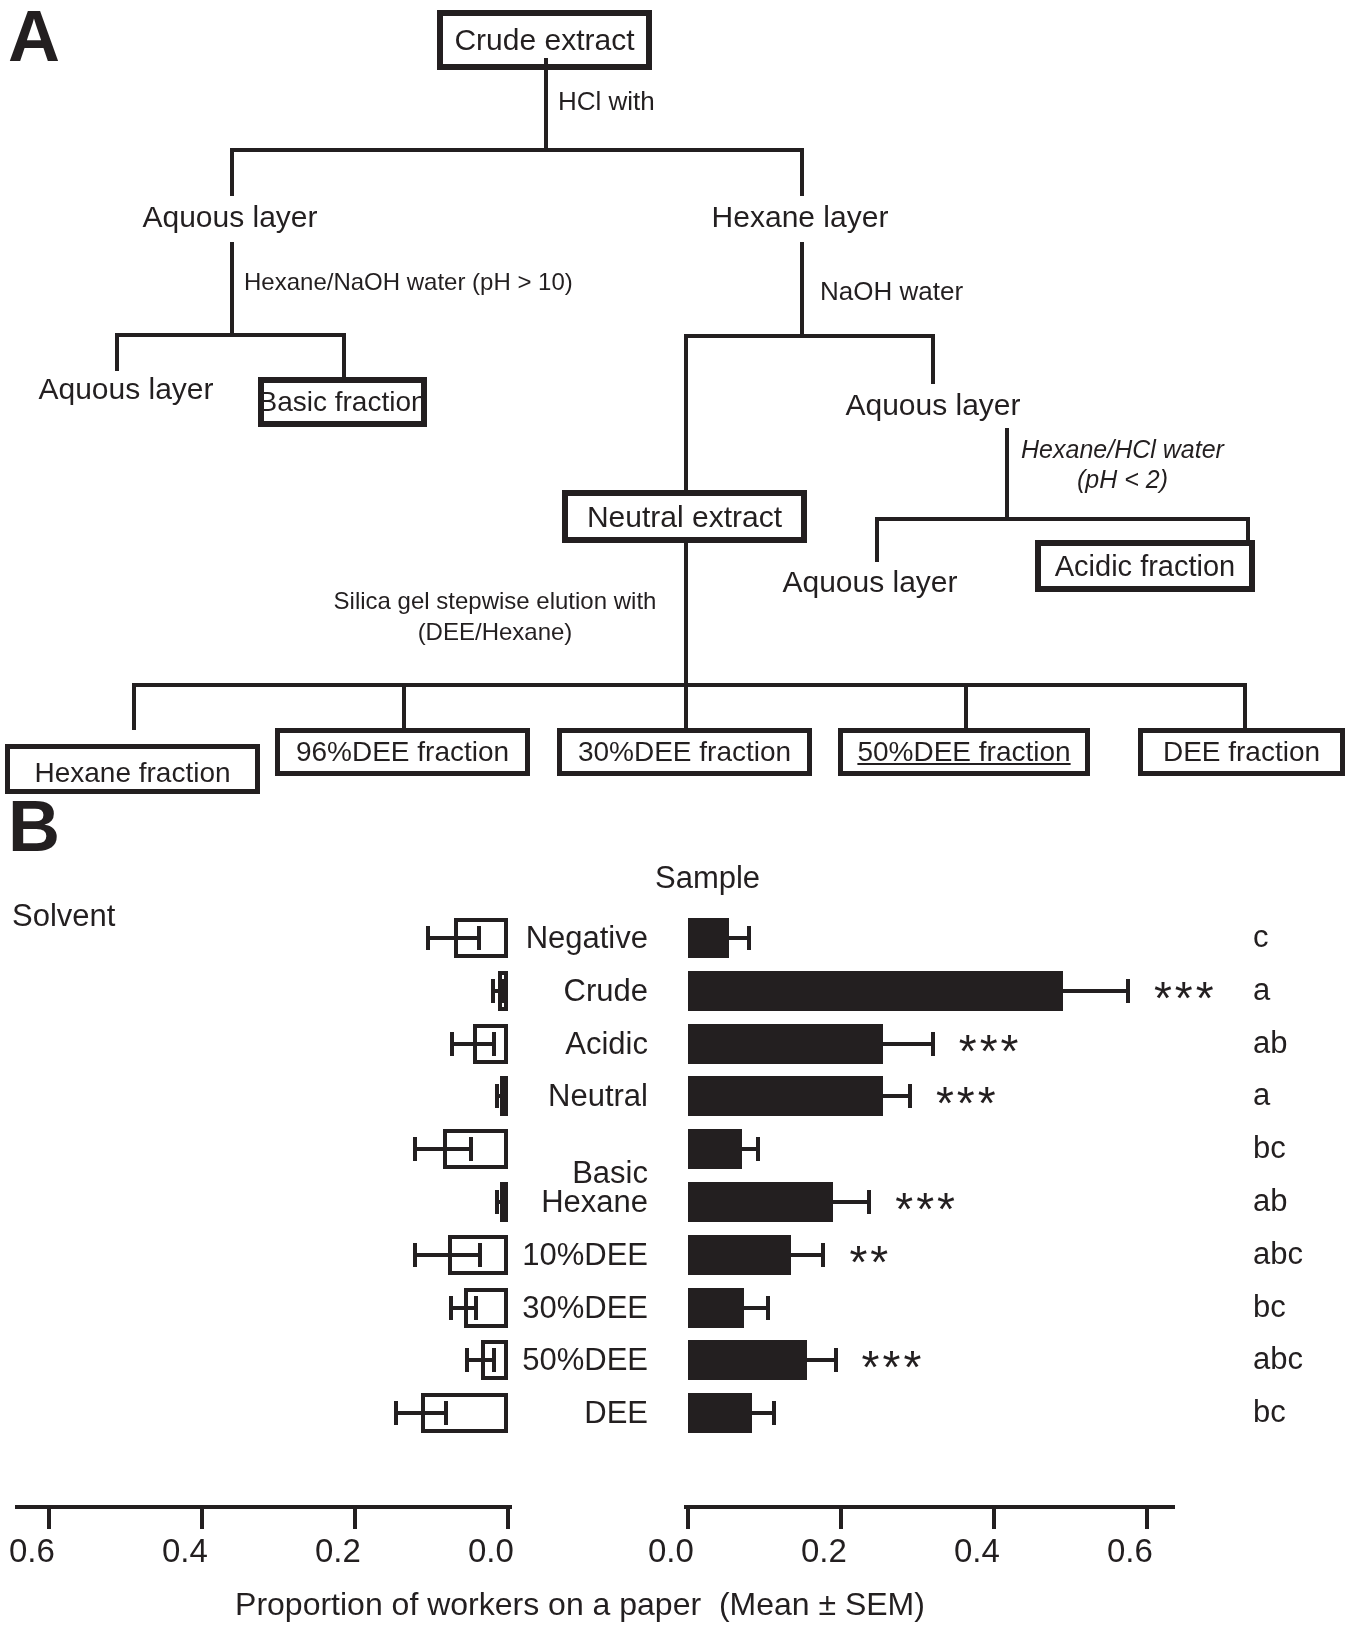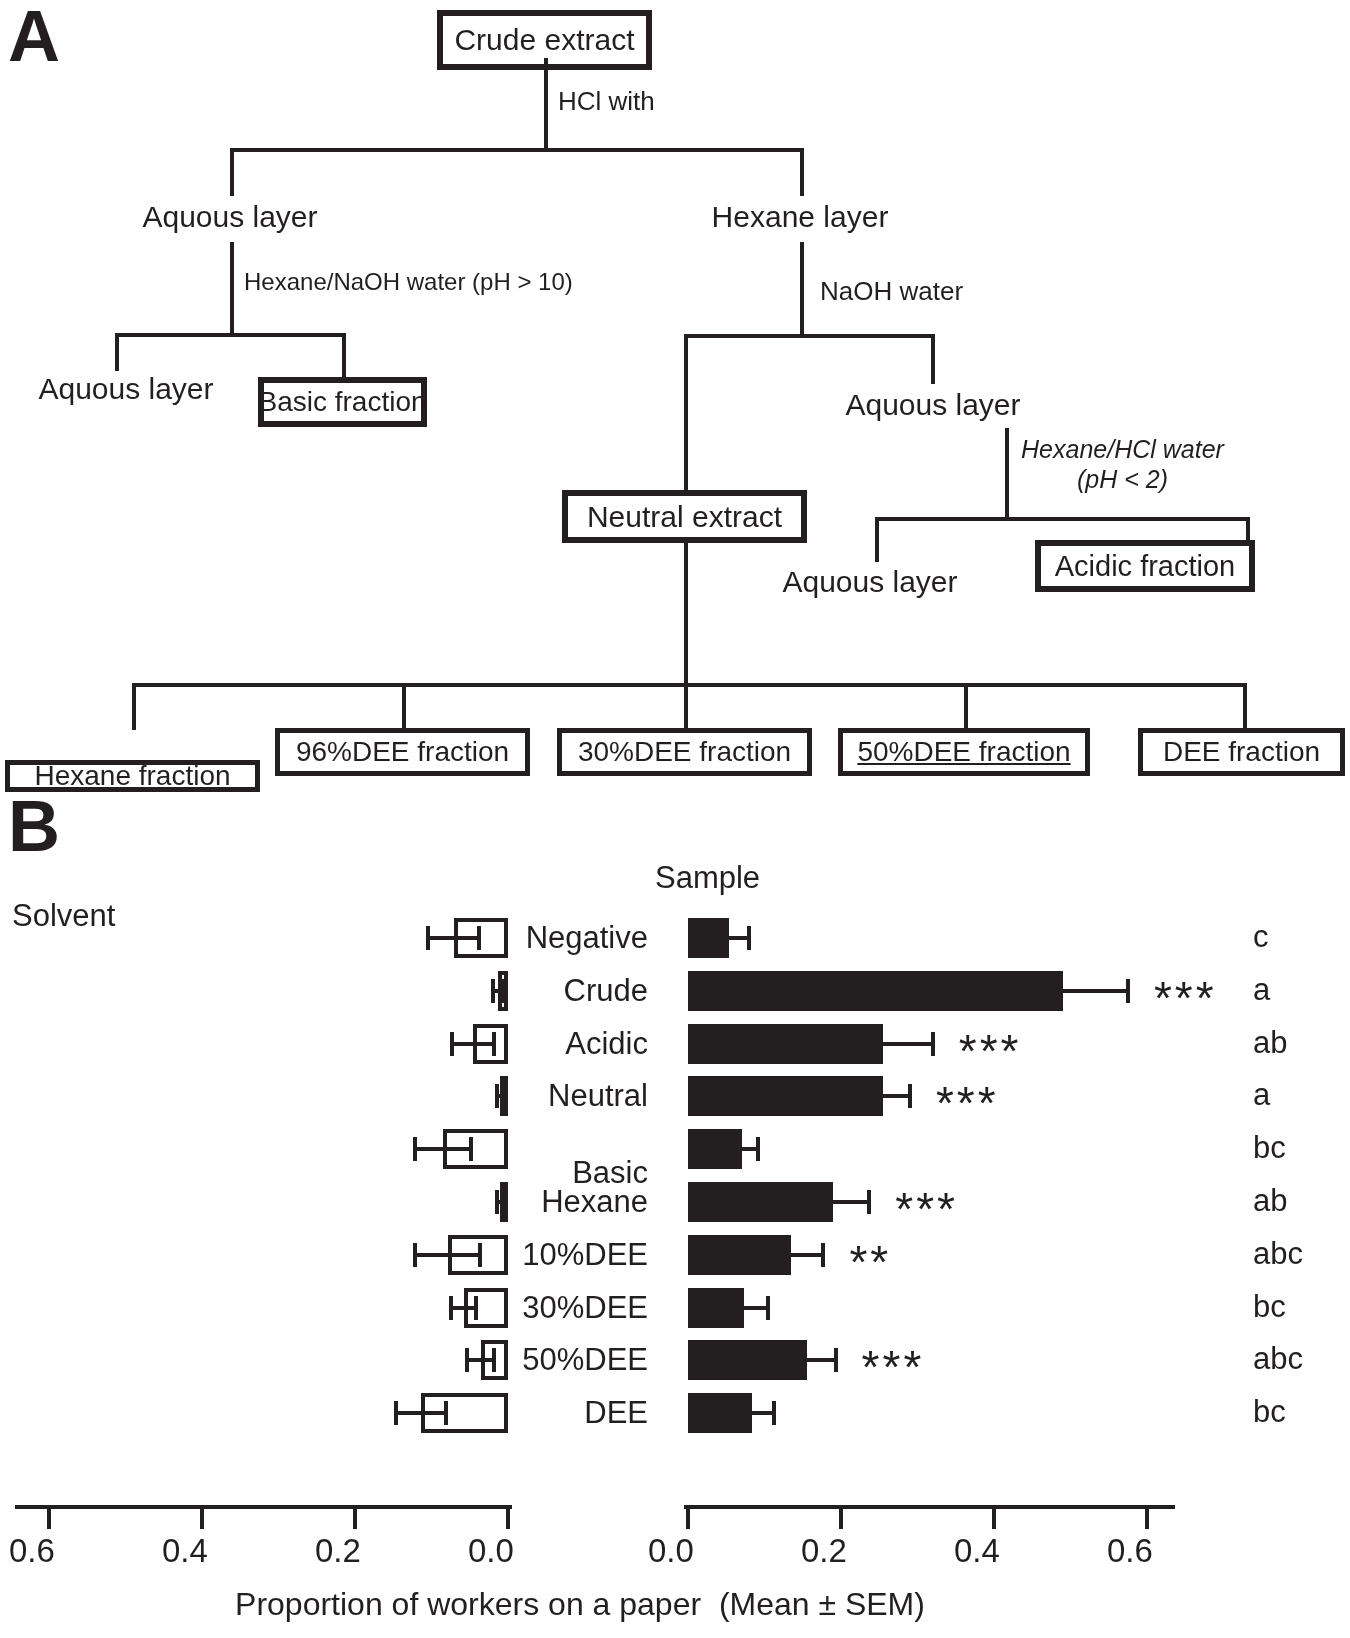--- a/index.html
+++ b/index.html
@@ -71,29 +71,33 @@
   <div class="ln" style="left:1246px;top:517px;width:4px;height:25px;"></div>
   <div class="txt ctr" style="left:770px;top:565px;width:200px;font-size:30px;">Aquous layer</div>
   <div class="node" style="left:1035px;top:540px;width:220px;height:52px;font-size:29px;">
     <span>Acidic fraction</span>
   </div>
 
   <div class="node" style="left:562px;top:490px;width:245px;height:53px;">
     <span>Neutral extract</span>
   </div>
   <div class="ln" style="left:684px;top:540px;width:4px;height:145px;"></div>
+  <div class="edge-label ctr" style="left:315px;top:585px;width:360px;white-space:normal;line-height:1.3;font-size:24px;">
+    <div>Silica gel stepwise elution with</div>
+    <div>(DEE/Hexane)</div>
+  </div>
 
   <div class="ln" style="left:132px;top:683px;width:1113px;height:4px;"></div>
   <div class="ln" style="left:132px;top:683px;width:4px;height:47px;"></div>
   <div class="ln" style="left:402px;top:683px;width:4px;height:47px;"></div>
   <div class="ln" style="left:684px;top:683px;width:4px;height:47px;"></div>
   <div class="ln" style="left:964px;top:683px;width:4px;height:47px;"></div>
   <div class="ln" style="left:1243px;top:683px;width:4px;height:47px;"></div>
 
-  <div class="node thin" style="left:5px;top:760px;width:255px;height:32px;">
+  <div class="node thin" style="left:5px;top:744px;width:255px;height:50px;align-items:flex-end;">
       <span>Hexane fraction</span>
     </div>
   <div class="node thin" style="left:275px;top:728px;width:255px;height:48px;">
       <span>96%DEE fraction</span>
     </div>
   <div class="node thin" style="left:557px;top:728px;width:255px;height:48px;">
       <span>30%DEE fraction</span>
     </div>
   <div class="node thin" style="left:838px;top:728px;width:252px;height:48px;text-decoration:underline;">
       <span>50%DEE fraction</span>

